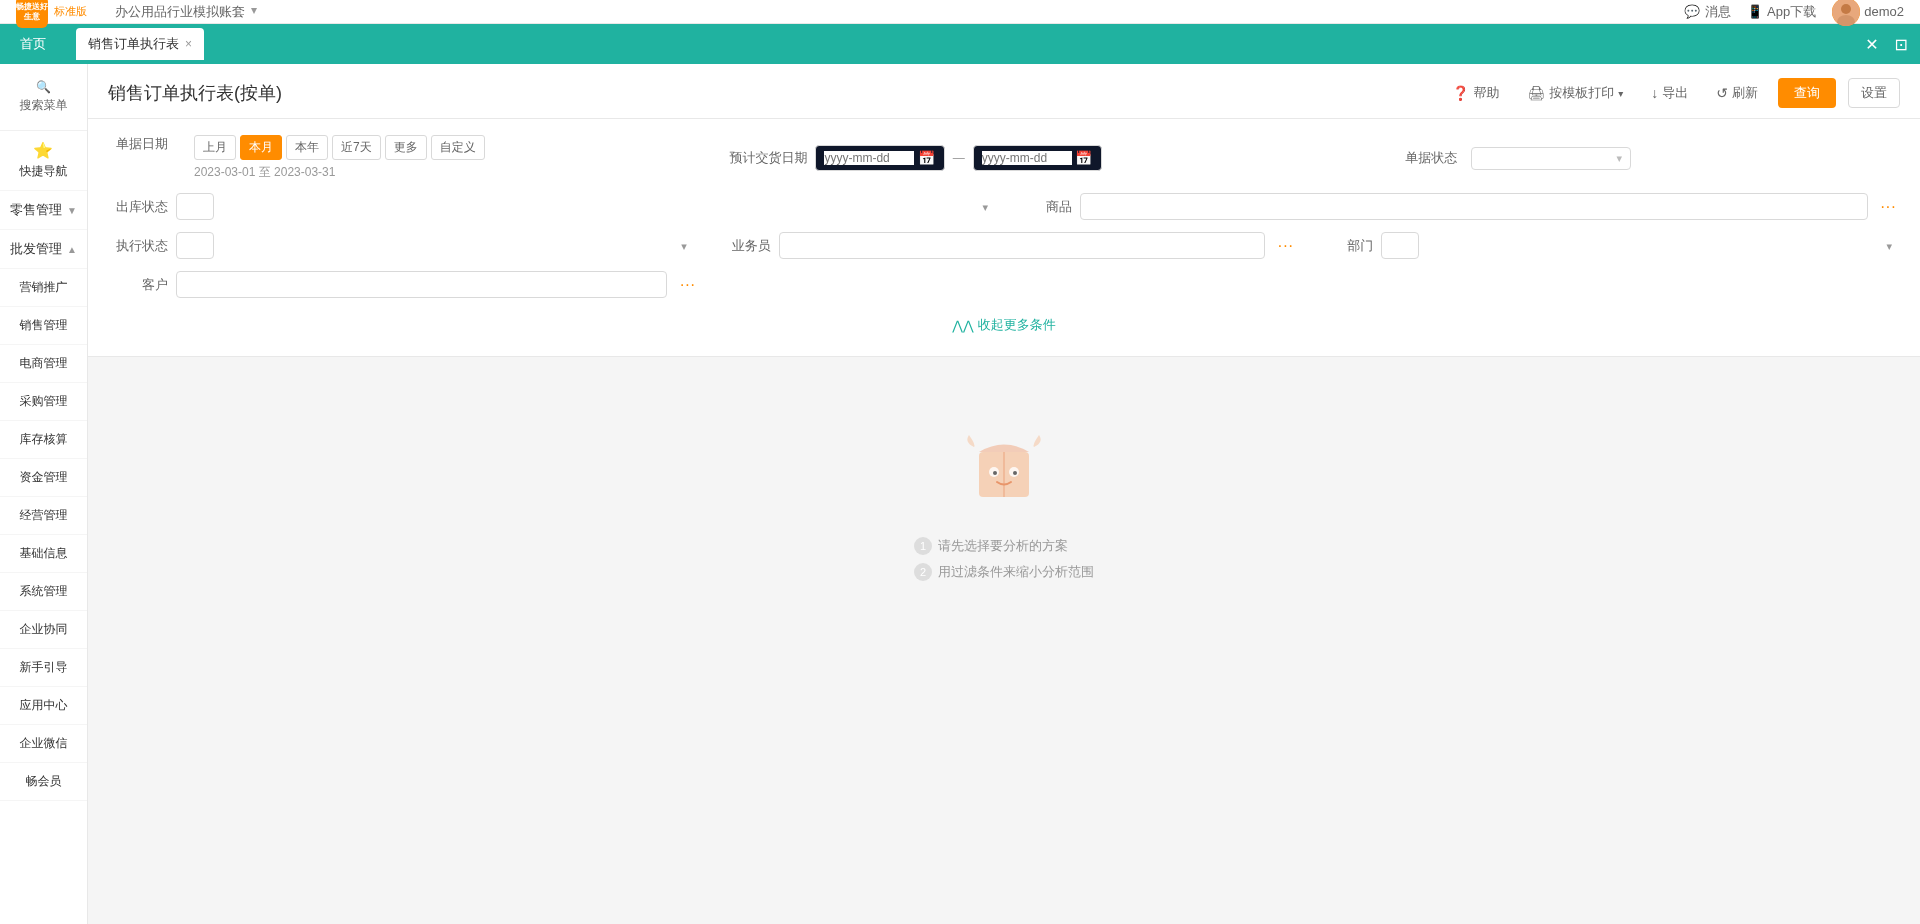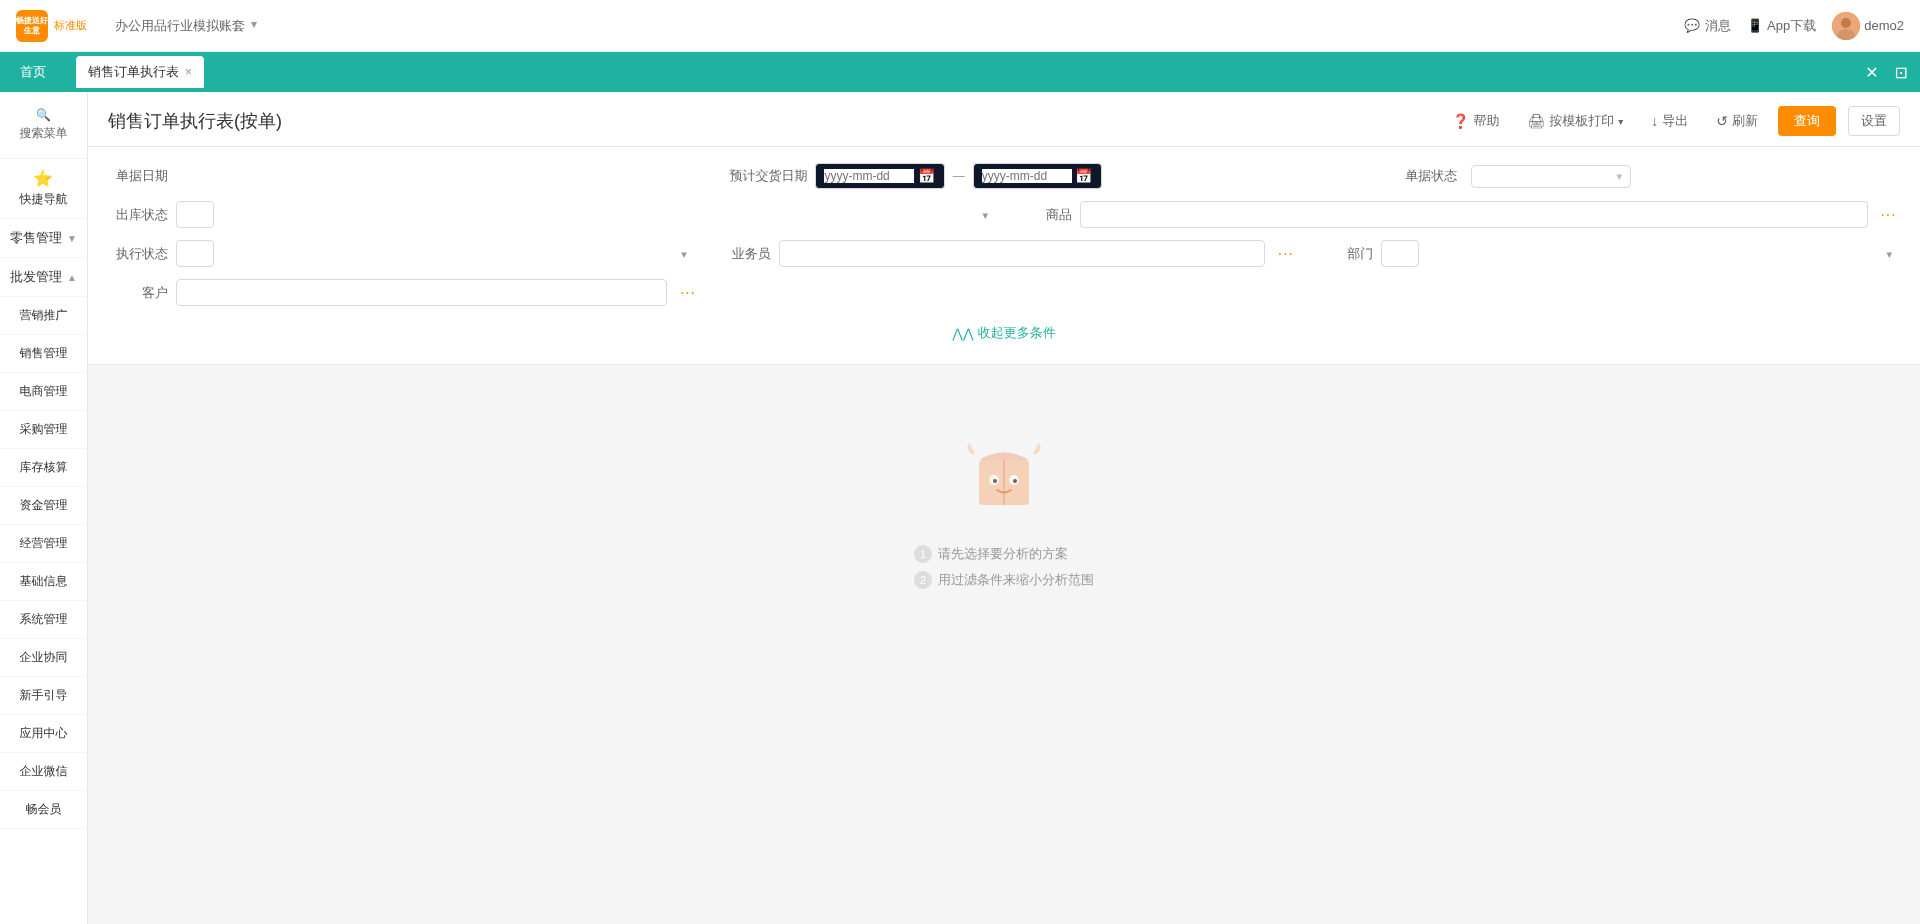--- a/index.html
+++ b/index.html
@@ -1,20 +1,20 @@
 <!DOCTYPE html>
 <html><head>
   <meta charset="utf-8">
   <style>
     * { box-sizing: border-box; margin: 0; padding: 0; }
     body { font-family: 'Microsoft YaHei', Arial, sans-serif; font-size: 13px; background: #f5f5f5; color: #333; display: flex; flex-direction: column; height: 100vh; overflow: hidden; }
 
     
     .top-header {
-      height: 52px;
+      height: 24px;
       background: #fff;
       display: flex;
       align-items: center;
       justify-content: space-between;
       padding: 0 16px;
       border-bottom: 1px solid #e8e8e8;
       z-index: 100;
     }
     .top-header-left {
       display: flex;
@@ -641,20 +641,31 @@
 
 
       <div class="content-right">
 
         <div class="filter-panel">
 
           <div class="filter-row">
 
             <div style="display:flex;align-items:flex-start;gap:26px;flex:1.2;">
               <span class="filter-label">单据日期</span>
+              <div style="display:flex;flex-direction:column;gap:4px;">
+                <div class="date-quick-btns">
+                  <button class="date-quick-btn">上月</button>
+                  <button class="date-quick-btn active">本月</button>
+                  <button class="date-quick-btn">本年</button>
+                  <button class="date-quick-btn">近7天</button>
+                  <button class="date-quick-btn">更多</button>
+                  <button class="date-quick-btn">自定义</button>
+                </div>
+                <div style="font-size:12px;color:#999;">2023-03-01 至 2023-03-31</div>
+              </div>
             </div>
 
             <div style="display:flex;align-items:center;gap:8px;flex:1.3;">
               <span class="filter-label" style="min-width:80px;">预计交货日期</span>
               <div class="date-input-wrapper">
                 <input type="text" placeholder="yyyy-mm-dd" style="">
                 <span class="calendar-icon">📅</span>
               </div>
               <span class="date-separator">—</span>
               <div class="date-input-wrapper">

